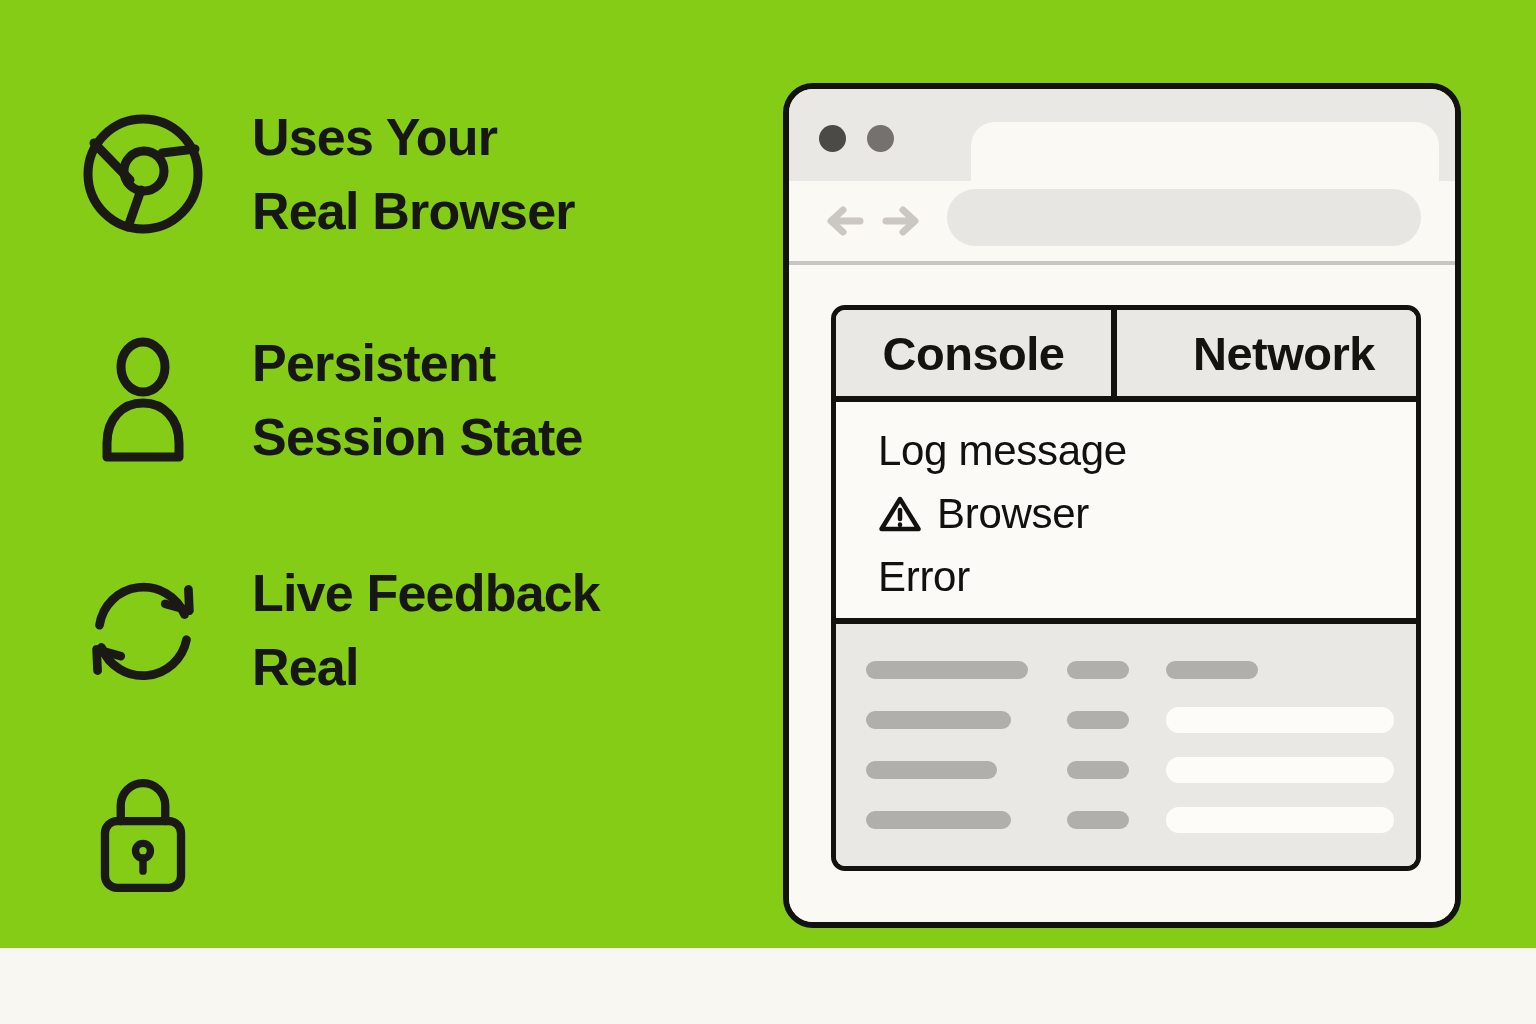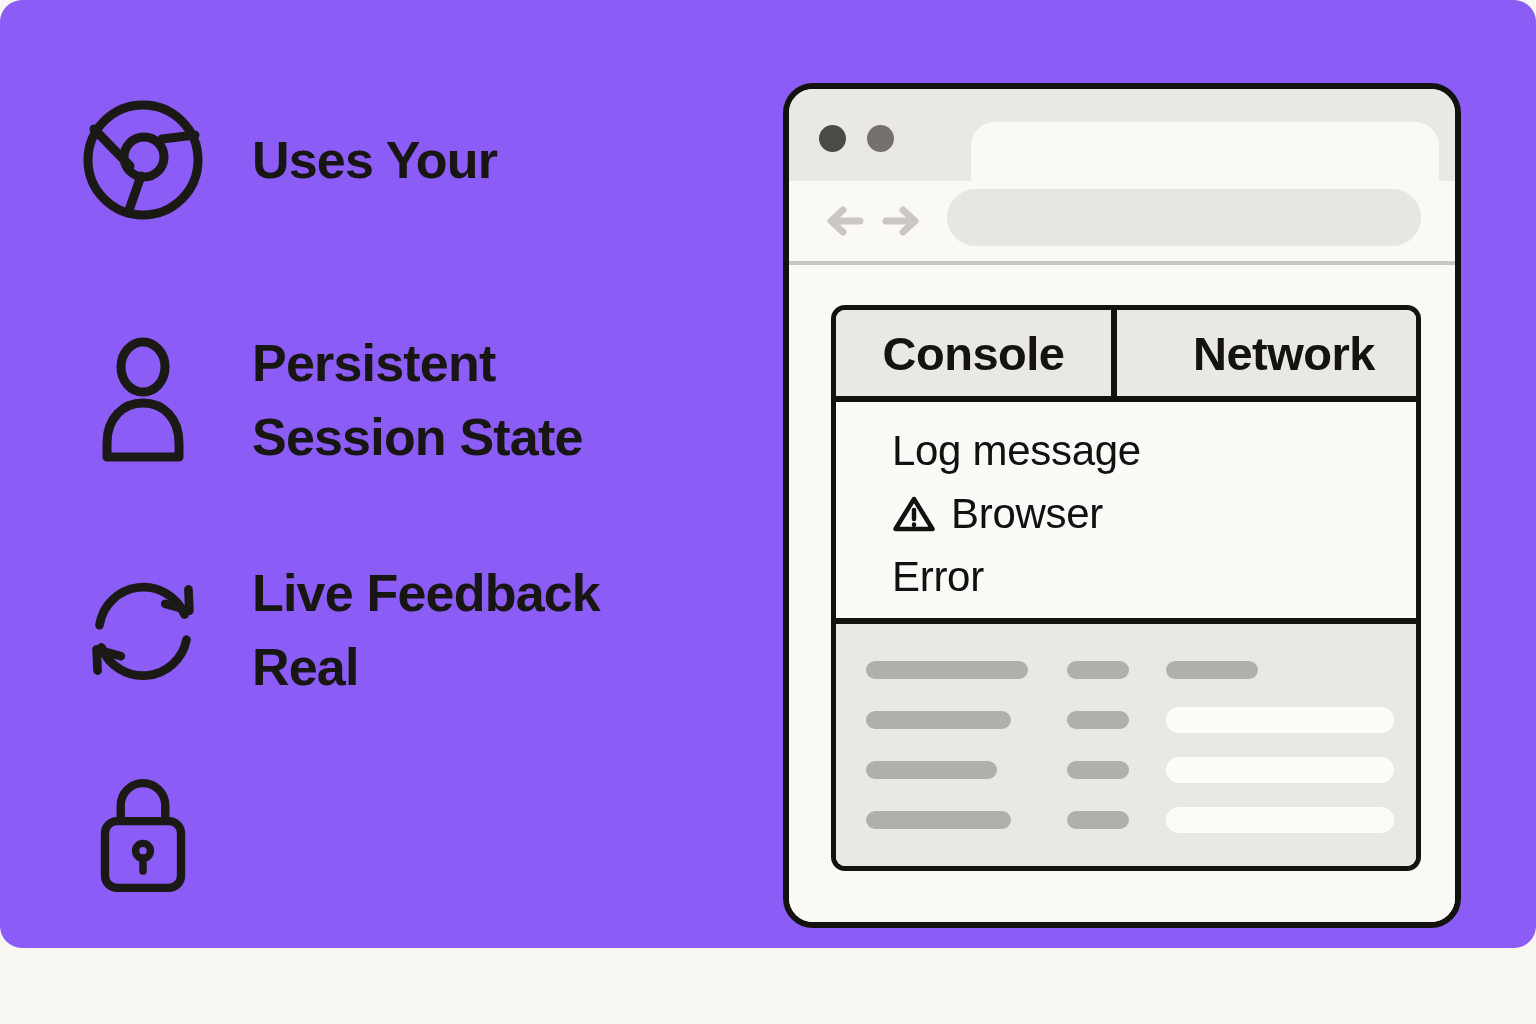--- a/index.html
+++ b/index.html
@@ -2,21 +2,21 @@
 <html><head>
 <meta charset="utf-8">
 <style>
   * { margin:0; padding:0; box-sizing:border-box; }
   html,body { width:1536px; height:1024px; }
   body {
     font-family:"Liberation Sans", sans-serif;
     background:#f9f7f1;
     overflow:hidden;
   }
-  .canvas { position:relative; width:1536px; height:948px; background:#8b5cf6;border-radius:22px; }
+  .canvas { position:relative; width:1536px; height:948px; background:#84cc16; }
 
   
   .feature {
     position:absolute; left:82px;
     display:flex; align-items:center; gap:48px;
   }
   .f-icon { width:122px; display:flex; justify-content:center; align-items:center; flex:0 0 122px; }
   .f-icon svg { display:block; }
   .f-label {
     font-size:52px; font-weight:700; color:#181613;
@@ -74,21 +74,21 @@
   }
   .tabrow { display:flex; height:92px; border-bottom:6px solid #14120e; flex:0 0 auto; }
   .dtab {
     background:#eae8e4; display:flex; align-items:center; justify-content:center;
     font-size:47px; font-weight:700; color:#151310; letter-spacing:-0.5px;
   }
   .dtab-console { width:281px; border-right:6px solid #14120e; }
   .dtab-network { flex:1;padding-left:35px; }
   .console-panel {
     flex:0 0 216px; background:#fbfaf6;
-    padding:26px 0 0 56px;
+    padding:26px 0 0 42px;
     display:flex; flex-direction:column; gap:17px;
   }
   .cline {
     display:flex; align-items:center; gap:15px;
     font-size:42px; font-weight:400; color:#131110;
     line-height:46px; letter-spacing:-0.3px;
   }
   .network-panel {
     flex:1; background:#e9e8e4; border-top:6px solid #14120e;
     padding:21px 0 0 30px;
@@ -119,20 +119,21 @@
           <circle cx="60" cy="60" r="55"></circle>
           <circle cx="61" cy="57" r="20"></circle>
           <line x1="11" y1="29" x2="47" y2="66"></line>
           <line x1="79" y1="39" x2="112" y2="35"></line>
           <line x1="58" y1="76" x2="45" y2="113"></line>
         </g>
       </svg>
     </div>
     <div class="f-label">
       <div>Uses Your</div>
+      <div>Real Browser</div>
     </div>
   </div>
 
   <div class="feature feat-2">
     <div class="f-icon">
       <svg width="112" height="126" viewBox="0 0 112 126">
         <g class="stroke-ic">
           <ellipse cx="56" cy="30" rx="22" ry="25"></ellipse>
           <path d="M20 120 L20 106 C20 81 36 66 56 66 C76 66 92 81 92 106 L92 120 Z"></path>
         </g>

